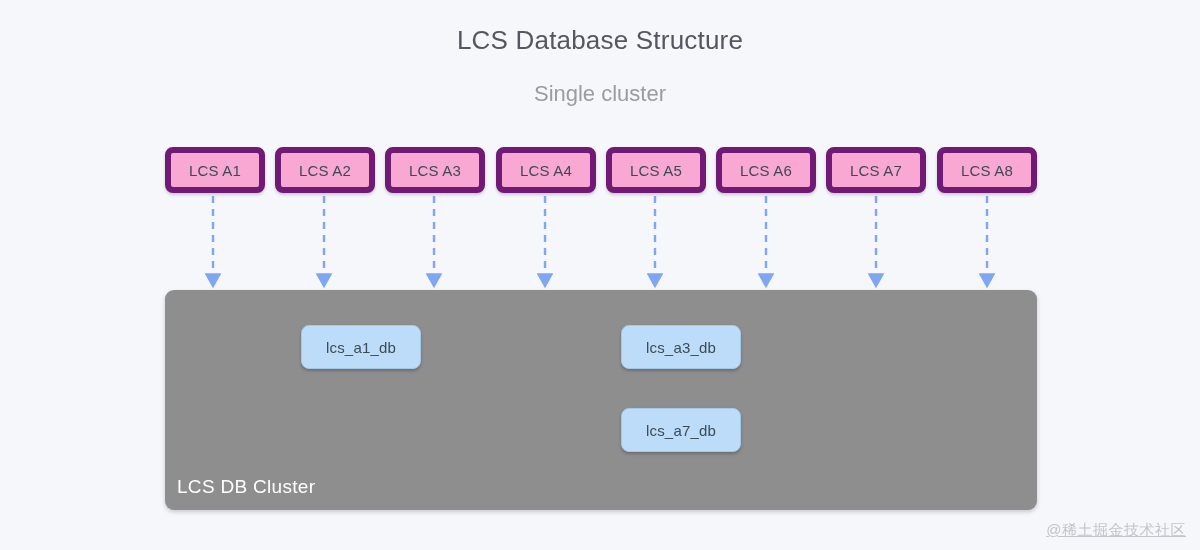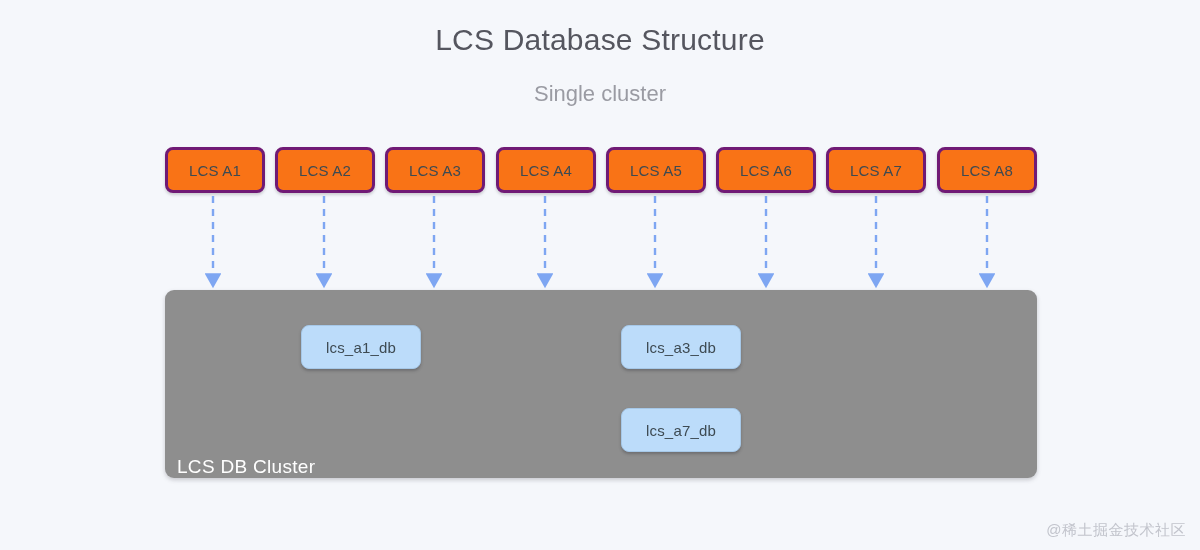--- a/index.html
+++ b/index.html
@@ -23,21 +23,21 @@
 
   
   .header {
     position: absolute;
     left: 0;
     top: 20px;
     width: 1200px;
     text-align: center;
   }
   .title {
-    font-size: 30px;
+    font-size: 26px;
     color: #55565f;
     font-weight: 400;
     letter-spacing: 0.2px;
     line-height: 40px;
   }
   .subtitle {
     font-size: 22px;
     color: #9a9ba3;
     font-weight: 400;
     line-height: 32px;
@@ -51,22 +51,22 @@
     top: 147px;
     width: 872px;
     height: 46px;
   }
   .svc-box {
     position: absolute;
     top: 0;
     width: 100px;
     height: 46px;
     box-sizing: border-box;
-    background: #f97316;
-    border: 3px solid #701a75;
+    background: #f9a8d4;
+    border: 6px solid #701a75;
     border-radius: 8px;
     box-shadow: 0 2px 3px rgba(80,80,90,0.26);
     display: flex;
     align-items: center;
     justify-content: center;
     font-size: 15px;
     color: #3d4a52;
     letter-spacing: 0.2px;
   }
 
@@ -79,29 +79,29 @@
     height: 550px;
     pointer-events: none;
   }
 
   
   .cluster {
     position: absolute;
     left: 165px;
     top: 290px;
     width: 872px;
-    height: 188px;
+    height: 220px;
     background: #8e8e8e;
     border-radius: 9px;
     box-shadow: 0 2px 4px rgba(80,80,90,0.28);
   }
   .cluster-label {
     position: absolute;
     left: 12px;
-    bottom: 0;
+    bottom: 12px;
     font-size: 19px;
     color: #ffffff;
     letter-spacing: 0.3px;
   }
 
   .db-grid {
     position: absolute;
     left: 0;
     top: 0;
     width: 872px;
@@ -125,20 +125,21 @@
   }
 
   
   .watermark {
     position: absolute;
     right: 14px;
     bottom: 10px;
     font-size: 15px;
     color: #c2c4cc;
     letter-spacing: 0.5px;
+    text-decoration: underline;
   }
 </style>
 </head>
 <body>
 
 <div id="canvas">
 
   <div class="header">
     <div class="title">LCS Database Structure</div>
     <div class="subtitle">Single cluster</div>

